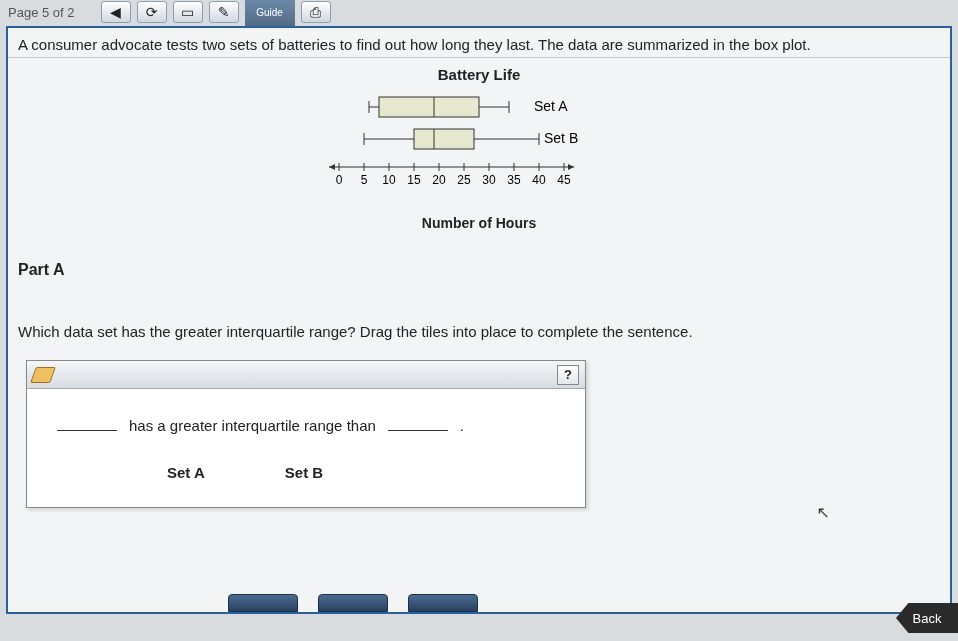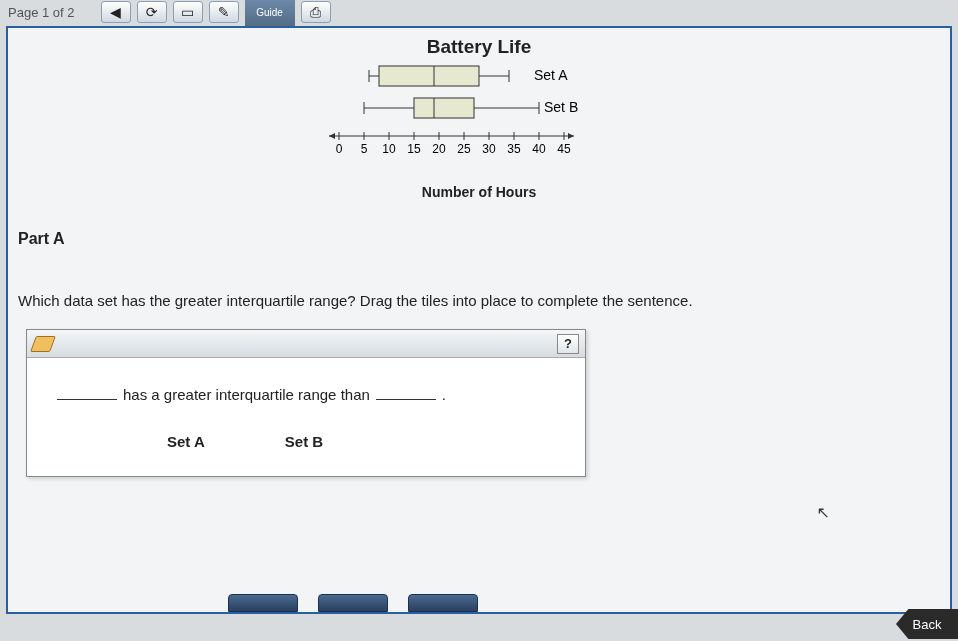--- a/index.html
+++ b/index.html
@@ -48,21 +48,21 @@
   }
   .problem-text {
     padding: 8px 10px 4px 10px;
     font-size: 15px;
     border-bottom: 1px solid #c0c8d0;
   }
   .chart-area {
     text-align: center;
     padding: 8px 0 6px 0;
   }
-  .chart-title { font-weight: bold; font-size: 19px; }
+  .chart-title { font-weight: bold; font-size: 15px; margin-bottom: 6px; }
   .boxplot-svg { display: block; margin: 0 auto; }
   .axis-label { font-weight: bold; font-size: 14px; margin-top: 16px; }
   .part-a-heading {
     font-weight: bold;
     font-size: 16px;
     padding: 24px 10px 4px 10px;
   }
   .part-a-q {
     font-size: 15px;
     padding: 4px 10px 14px 10px;
@@ -95,21 +95,21 @@
     width: 22px; height: 20px;
     border: 1px solid #888;
     background: linear-gradient(#fff,#e0e6ea);
     font-weight: bold;
     display: flex; align-items: center; justify-content: center;
     font-size: 13px;
   }
   .sentence-row {
     padding: 26px 20px 18px 30px;
     font-size: 15px;
-    display: flex; align-items: baseline; gap: 6px;
+    display: flex; align-items: baseline; gap: 12px;
   }
   .blank {
     display: inline-block;
     border-bottom: 1px solid #333;
     min-width: 60px;
     height: 16px;
   }
   .tiles-row {
     display: flex;
     gap: 80px;
@@ -123,21 +123,21 @@
   .cursor-ptr {
     position: absolute;
     right: 120px;
     bottom: 90px;
     font-size: 16px;
     color: #333;
   }
   .back-btn {
     position: absolute;
     right: 0;
-    bottom: 2px;
+    bottom: 8px;
     width: 62px; height: 30px;
     background: #2a2a2a;
     color: #fff;
     font-size: 13px;
     display: flex; align-items: center; justify-content: center;
     clip-path: polygon(20% 0, 100% 0, 100% 100%, 20% 100%, 0 50%);
   }
   .bottom-btns {
     position: absolute;
     left: 220px;
@@ -149,31 +149,32 @@
     width: 70px; height: 18px;
     background: linear-gradient(#4a6a90,#2a4060);
     border-radius: 4px 4px 0 0;
     border: 1px solid #1a3050;
   }
 </style>
 </head>
 <body>
 
 <div class="top-bar">
-  <span class="page-label">Page 1 of 2</span>
+  <span class="page-label">Page 5 of 2</span>
   <div class="tb-btn">◀</div>
   <div class="tb-btn">⟳</div>
   <div class="tb-btn">▭</div>
   <div class="tb-btn">✎</div>
   <div class="guide-btn">Guide</div>
   <div class="tb-btn">⎙</div>
 </div>
 
 <div class="main-frame">
 
+  <div class="problem-text">A consumer advocate tests two sets of batteries to find out how long they last. The data are summarized in the box plot.</div>
 
   <div class="chart-area">
     <div class="chart-title">Battery Life</div>
 
     <svg class="boxplot-svg" width="340" height="110">
 
       <g>
         <line x1="60" y1="18" x2="200" y2="18" stroke="#333"></line>
         <line x1="60" y1="12" x2="60" y2="24" stroke="#333"></line>
         <line x1="200" y1="12" x2="200" y2="24" stroke="#333"></line>

